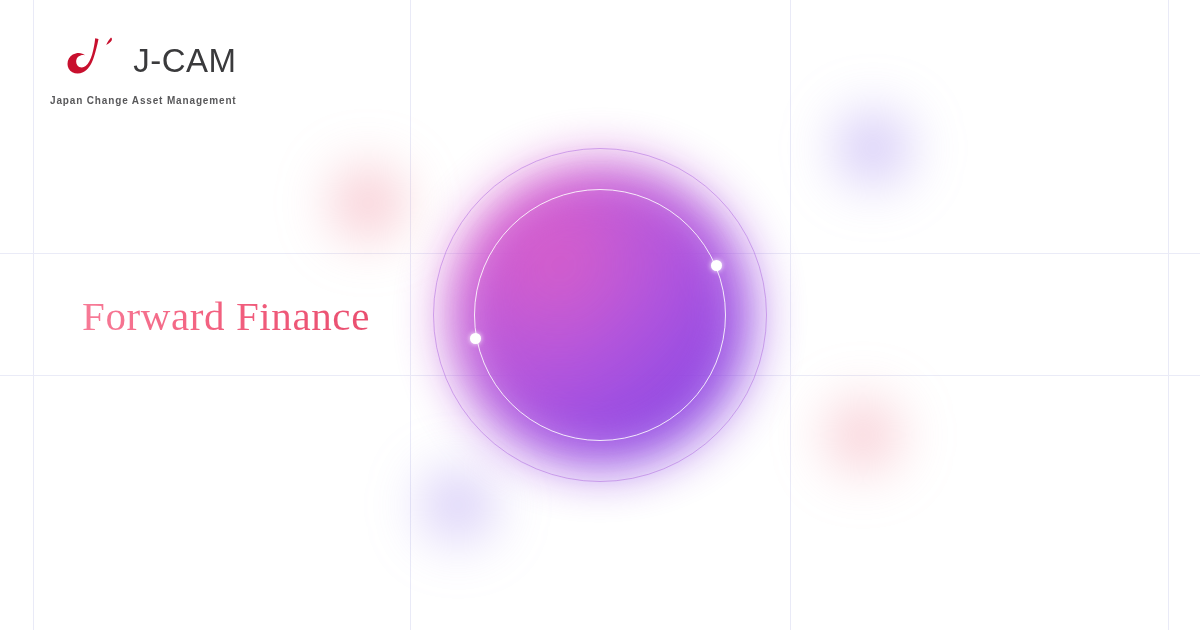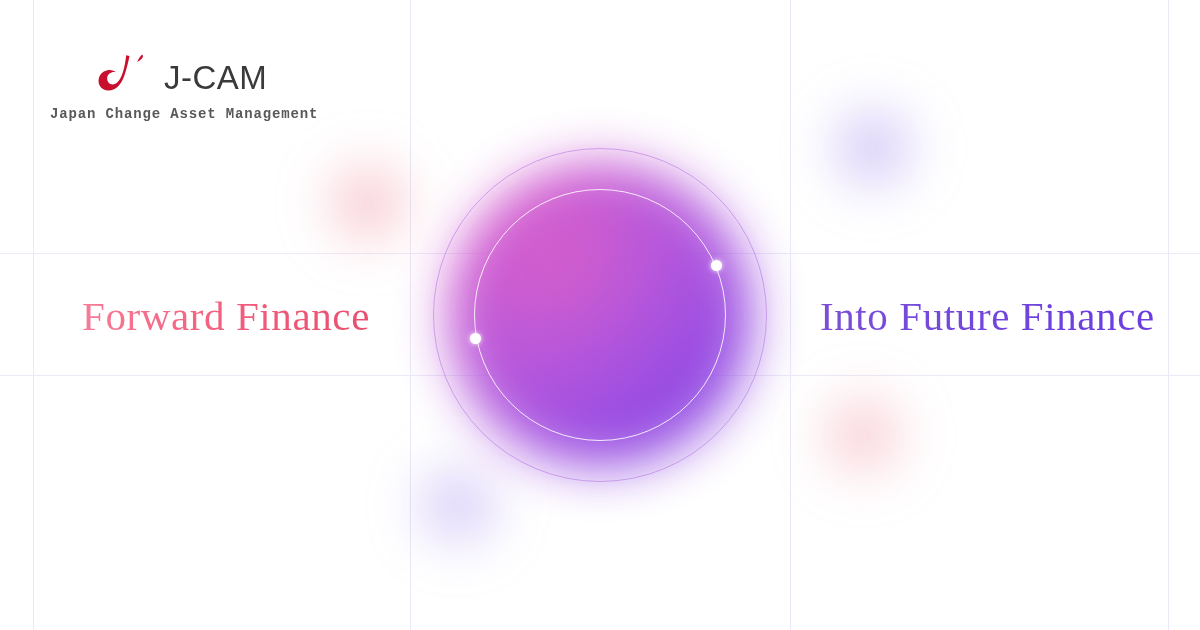--- a/index.html
+++ b/index.html
@@ -170,47 +170,47 @@
     -webkit-background-clip: text;
     background-clip: text;
     color: transparent;
     -webkit-text-fill-color: transparent;
   }
 
   
   .logo {
     position: absolute;
     left: 47px;
-    top: 53px;
+    top: 36px;
     display: flex;
     flex-direction: column;
-    align-items: center;
+    align-items: flex-end;
   }
   .logo-row {
     display: flex;
     align-items: center;
     gap: 8px;
   }
   .logo-mark { display: block; }
   .logo-word {
     font-family: "Liberation Sans", sans-serif;
     font-size: 33px;
     font-weight: 400;
     color: #3a3a3c;
     letter-spacing: 0.5px;
     line-height: 1;
     margin-top: 2px;
   }
   .logo-tagline {
-    font-family: Liberation Mono, monospace;
-    font-size: 14px;
+    font-family: Liberation Sans, sans-serif;
+    font-size: 10px;
     font-weight: 700;
     color: #58585a;
     letter-spacing: 0.85px;
-    margin-top: 7px;
+    margin-top: 13px;
     margin-left: 3px;
     white-space: nowrap;
   }
 </style>
 </head>
 <body>
 
 <div class="canvas">
 
   <div class="grid-layer">
@@ -243,15 +243,14 @@
           <path d="M31.5 3.0 C30.2 9.5 28.6 16.2 26.4 22.4 C24.2 28.6 21.0 33.8 16.0 36.3 C10.6 39.0 4.2 37.4 1.6 32.4 C-0.9 27.6 1.0 21.6 5.8 18.6 C10.0 16.0 15.2 16.4 18.4 19.4 C16.0 18.6 13.4 19.0 11.5 20.6 C8.9 22.8 8.4 26.6 10.3 29.2 C12.2 31.8 15.9 32.2 18.6 30.1 C21.6 27.8 23.6 23.4 25.1 18.4 C26.6 13.4 27.6 7.8 28.2 2.2 Z" fill="#C8102E"></path>
           <path d="M44.0 1.5 C42.0 3.6 40.3 6.2 39.2 9.0 C40.9 8.4 42.6 7.2 43.9 5.6 C45.2 4.0 45.4 2.4 44.0 1.5 Z" fill="#C8102E"></path>
         </svg>
       </span>
       <span class="logo-word">J-CAM</span>
     </div>
     <div class="logo-tagline">Japan Change Asset Management</div>
   </div>
 
   <div class="headline headline-left">Forward Finance</div>
-  <div class="headline headline-right">Into Future Finance</div>
 
 </div>
 
 </body></html>

